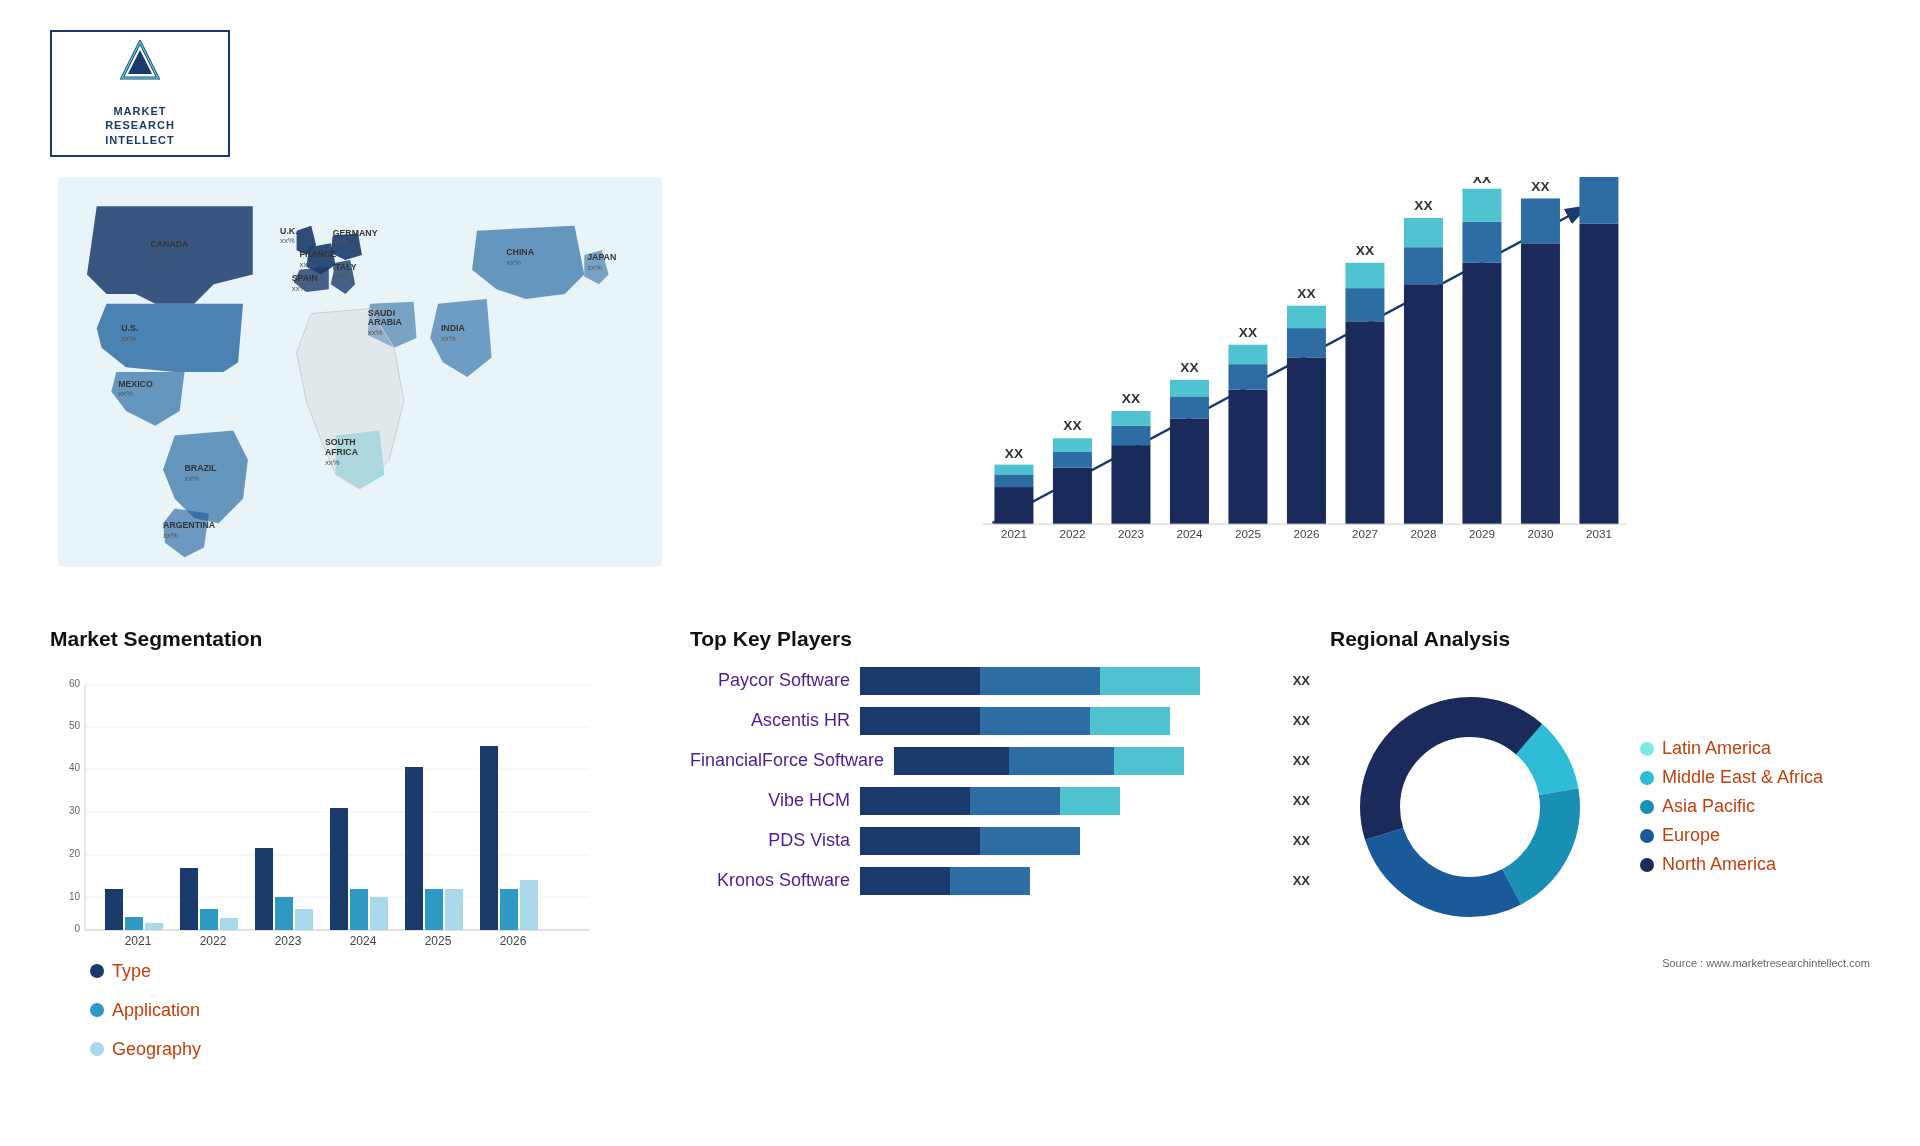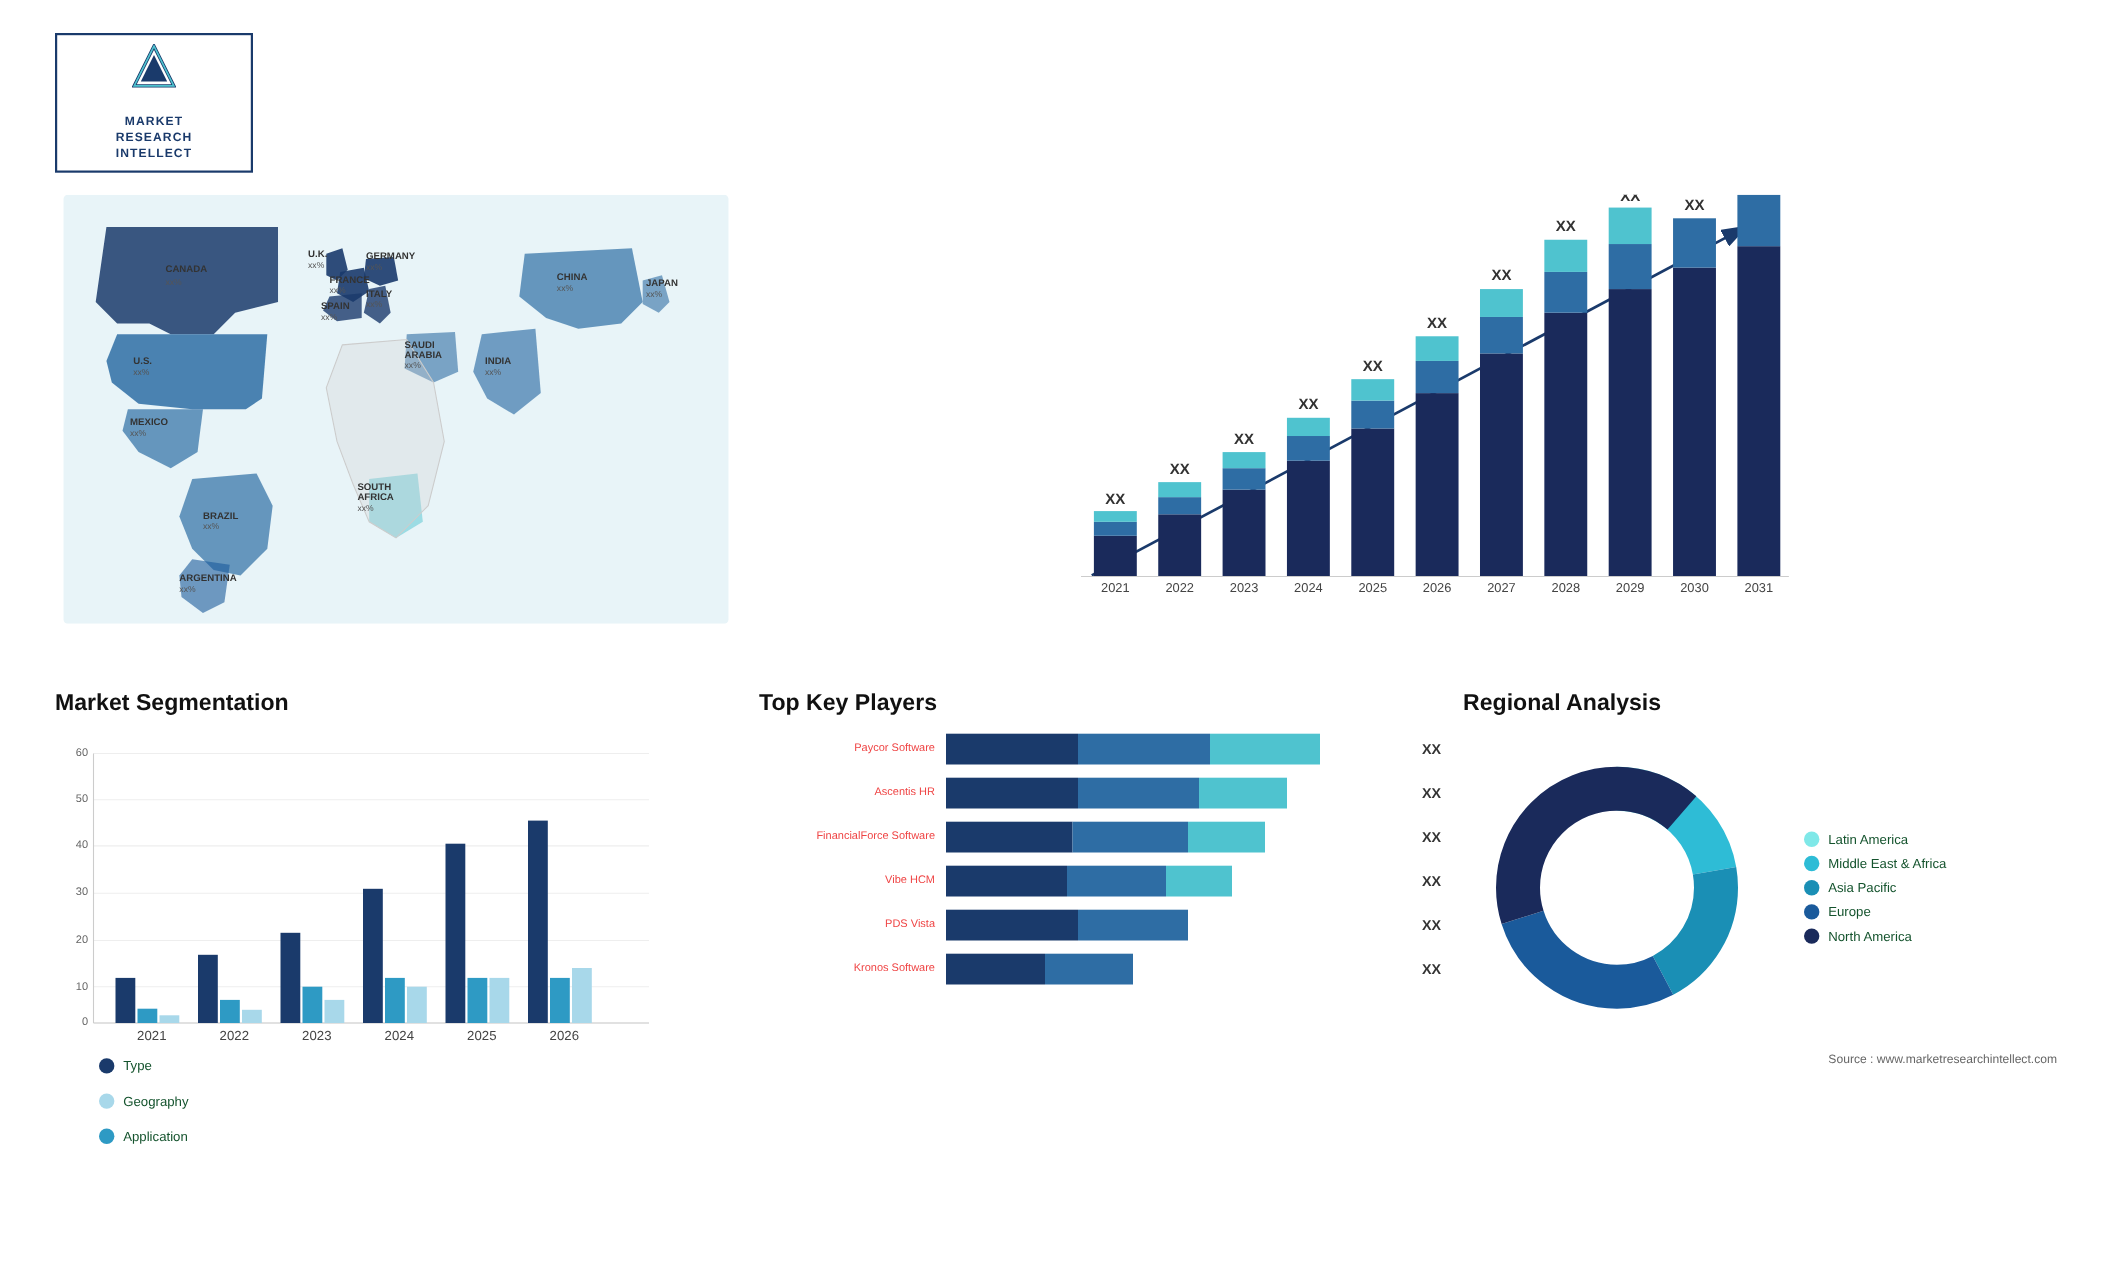--- a/index.html
+++ b/index.html
@@ -117,43 +117,43 @@
       margin-top: 10px;
       display: flex;
       flex-direction: column;
       gap: 18px;
       margin-left: 40px;
     }
     .legend-item {
       display: flex;
       align-items: center;
       gap: 8px;
-      font-size: 12px;
-      color: #14532d;
+      font-size: 18px;
+      color: #c2410c;
     }
     .legend-dot {
       width: 14px;
       height: 14px;
       border-radius: 50%;
     }
 
     
     .players-table {
       width: 100%;
       margin-top: 8px;
     }
     .player-row {
       display: flex;
       align-items: center;
       margin-bottom: 12px;
       gap: 10px;
     }
     .player-name {
-      font-size: 10px;
-      color: #ef4444;
+      font-size: 18px;
+      color: #4c1d95;
       min-width: 160px;
       text-align: right;
     }
     .player-bar-container {
       flex: 1;
       height: 28px;
       display: flex;
       align-items: center;
     }
     .player-bar {
@@ -455,26 +455,26 @@
         <text x="463" y="278" text-anchor="middle" class="x-label" font-size="11">2026</text>
       </svg>
 
       
       <div class="seg-legend">
         <div class="legend-item">
           <div class="legend-dot" style="background:#1a3a6b;"></div>
           <span>Type</span>
         </div>
         <div class="legend-item">
+          <div class="legend-dot" style="background:#2e9ac4;"></div>
+          <span>Application</span>
+        </div>
+        <div class="legend-item">
           <div class="legend-dot" style="background:#a8d8ea;"></div>
           <span>Geography</span>
-        </div>
-        <div class="legend-item">
-          <div class="legend-dot" style="background:#2e9ac4;"></div>
-          <span>Application</span>
         </div>
       </div>
     </div>
 
     <div class="key-players-area">
       <h2 class="section-title">Top Key Players</h2>
       <div class="players-table">
 
         <div class="player-row">
           <div class="player-name">Paycor Software</div>

